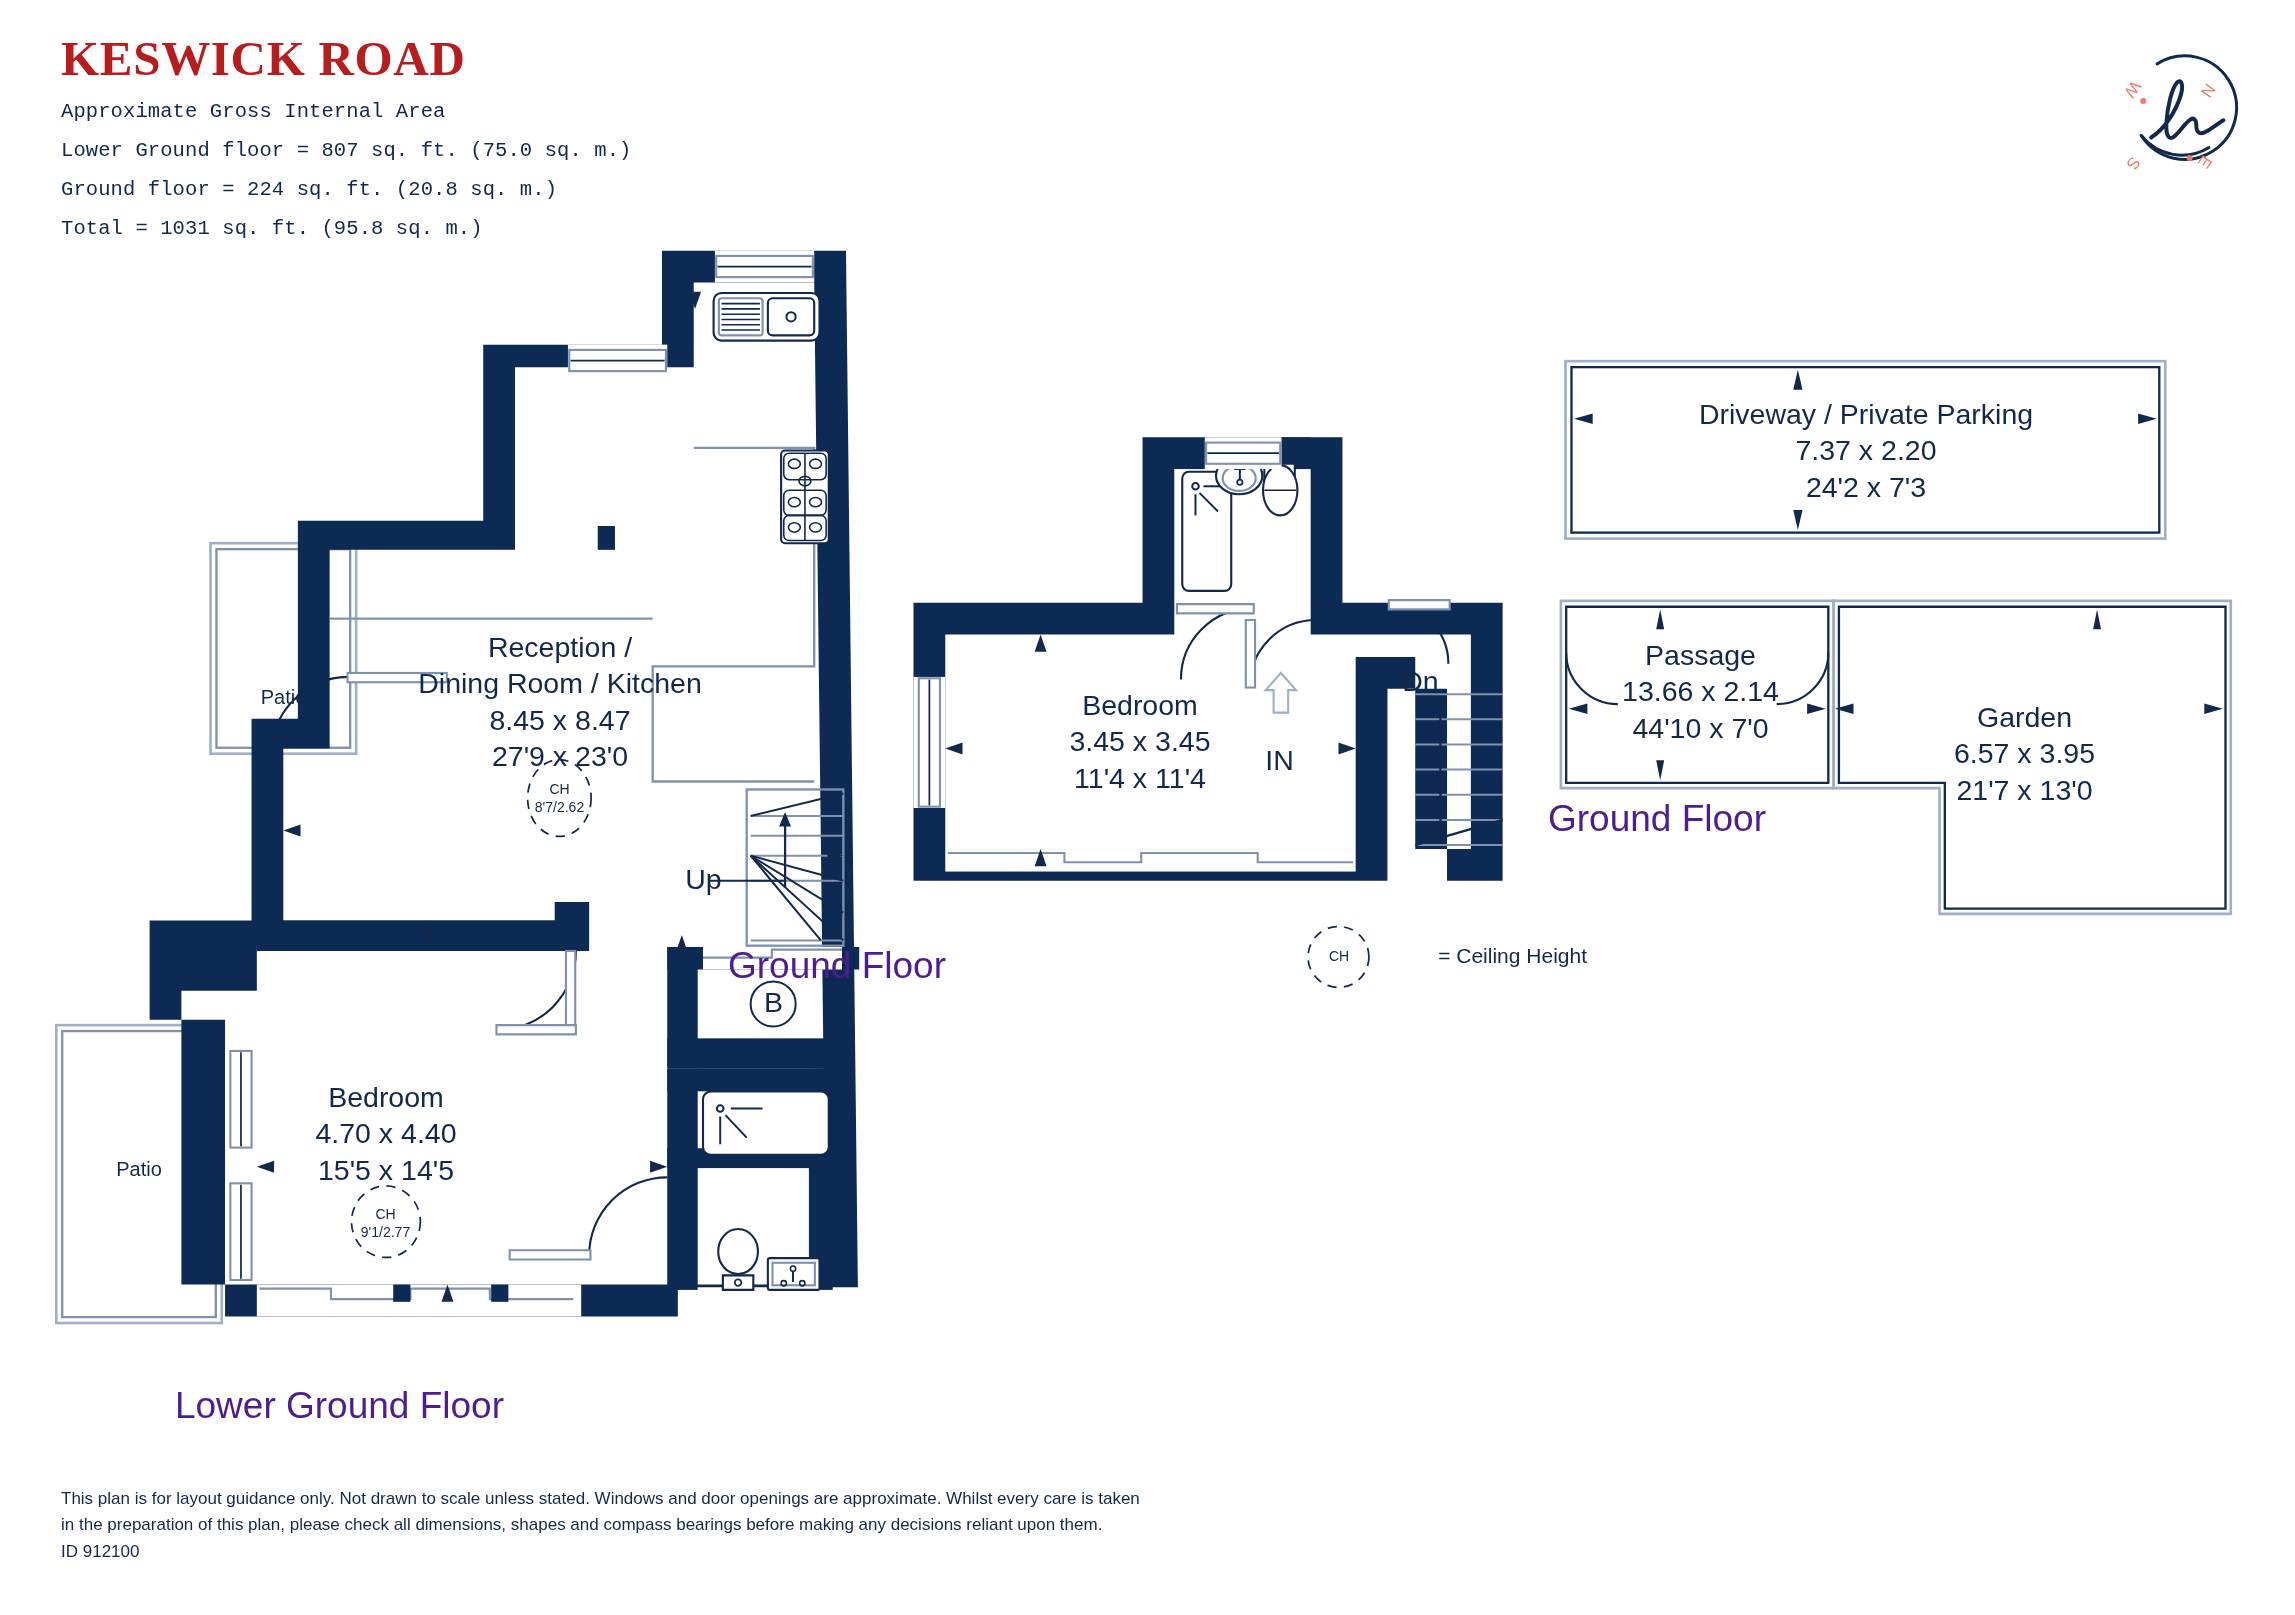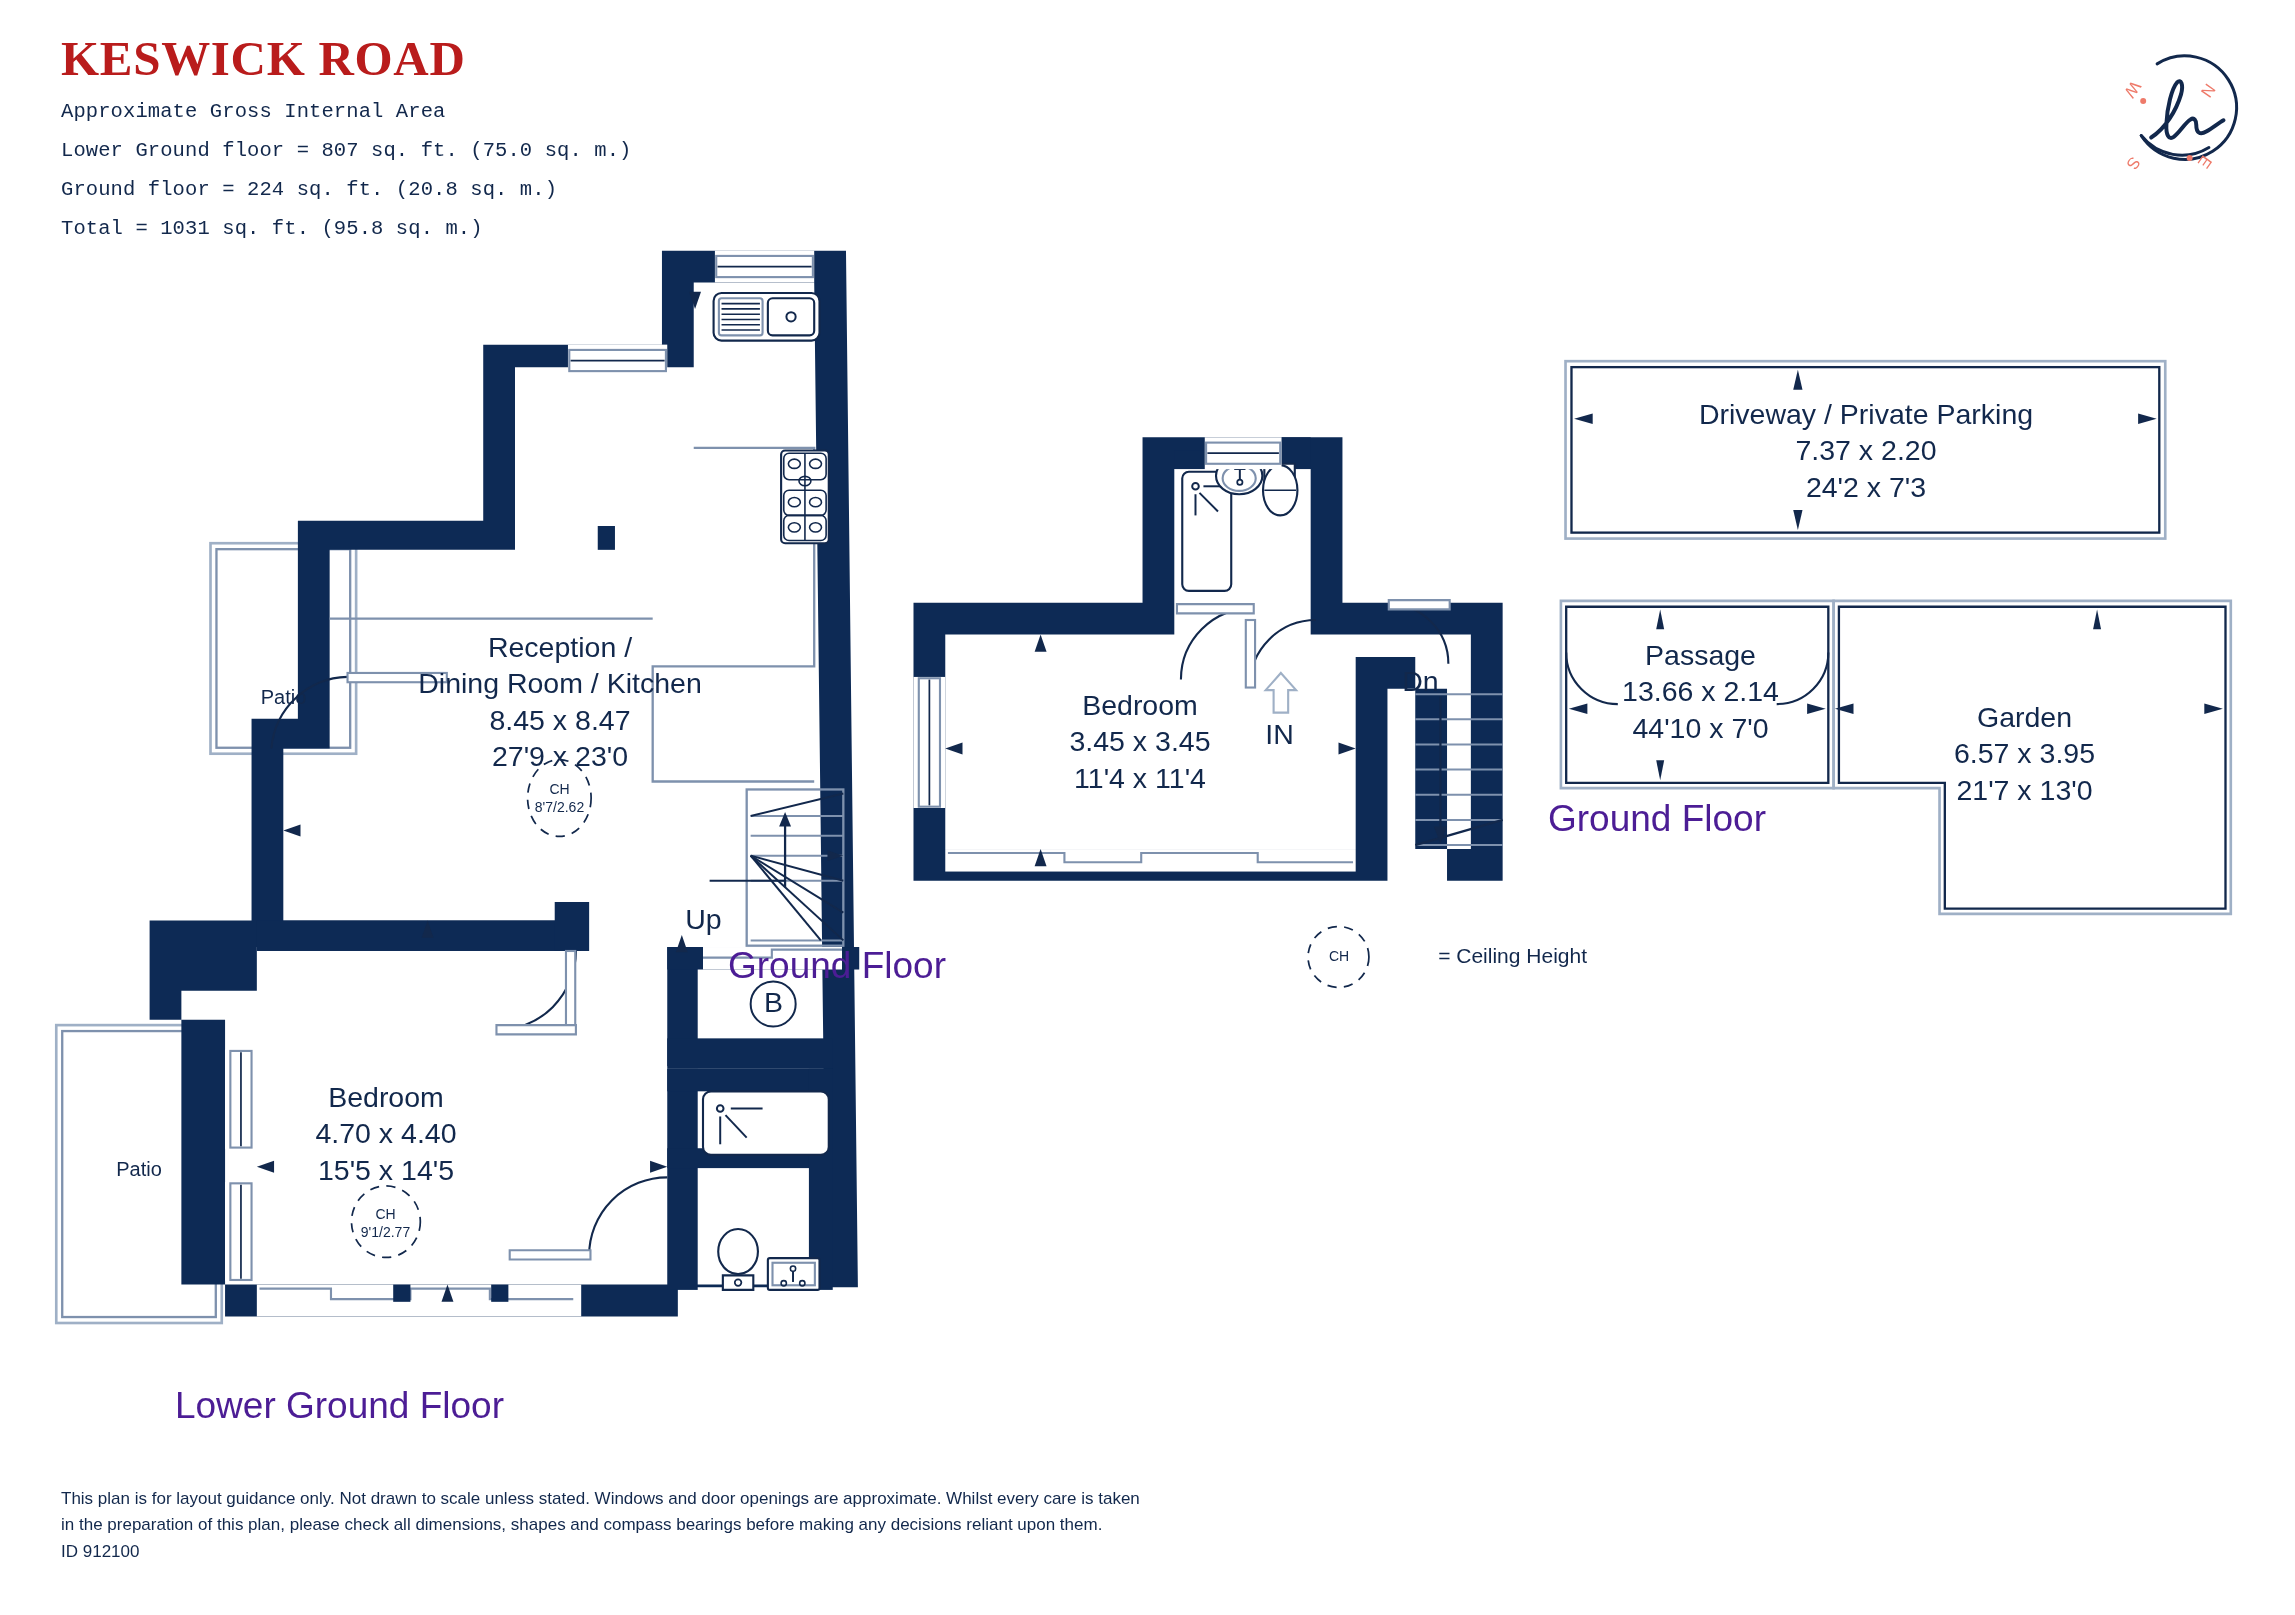--- a/index.html
+++ b/index.html
@@ -461,31 +461,31 @@
     <div class="room-dim">15'5 x 14'5</div>
   </div>
   <div class="lbl ch-txt" style="left:346px;top:1206px;width:79px;">
     <div>CH</div>
     <div>9'1/2.77</div>
   </div>
 
   <div class="lbl small-cap" style="left:224px;top:685px;width:119px;">Patio</div>
   <div class="lbl small-cap" style="left:73px;top:1157px;width:132px;">Patio</div>
 
-  <div class="lbl" style="left:667px;top:861px;width:73px;font-size:28.5px;margin-top:40px;">Up</div>
+  <div class="lbl" style="left:667px;top:861px;width:73px;font-size:28.5px;">Up</div>
   <div class="lbl" style="left:747px;top:984px;width:53px;font-size:28.5px;">B</div>
 
   <div class="lbl floor-title" style="left:154px;top:1382px;width:371px;">Lower Ground Floor</div>
 
   <div class="lbl room-name" style="left:981px;top:687px;width:318px;">
     <div>Bedroom</div>
     <div class="room-dim">3.45 x 3.45</div>
     <div class="room-dim">11'4 x 11'4</div>
   </div>
-  <div class="lbl" style="left:1243px;top:716px;width:73px;font-size:28.5px;">IN</div>
+  <div class="lbl" style="left:1243px;top:742px;width:73px;font-size:28.5px;">IN</div>
   <div class="lbl" style="left:1384px;top:663px;width:73px;font-size:28.5px;text-align:center;">Dn</div>
   <div class="lbl floor-title" style="left:728px;top:942px;width:463px;text-align:left;">Ground Floor</div>
 
   <div class="lbl ch-txt" style="left:1306px;top:948px;width:66px;">CH</div>
   <div class="lbl" style="left:1369px;top:943px;width:218px;text-align:right;font-size:21px;">= Ceiling Height</div>
 
   <div class="lbl room-name" style="left:1687px;top:396px;width:358px;">
     <div>Driveway / Private Parking</div>
     <div class="room-dim">7.37 x 2.20</div>
     <div class="room-dim">24'2 x 7'3</div>

